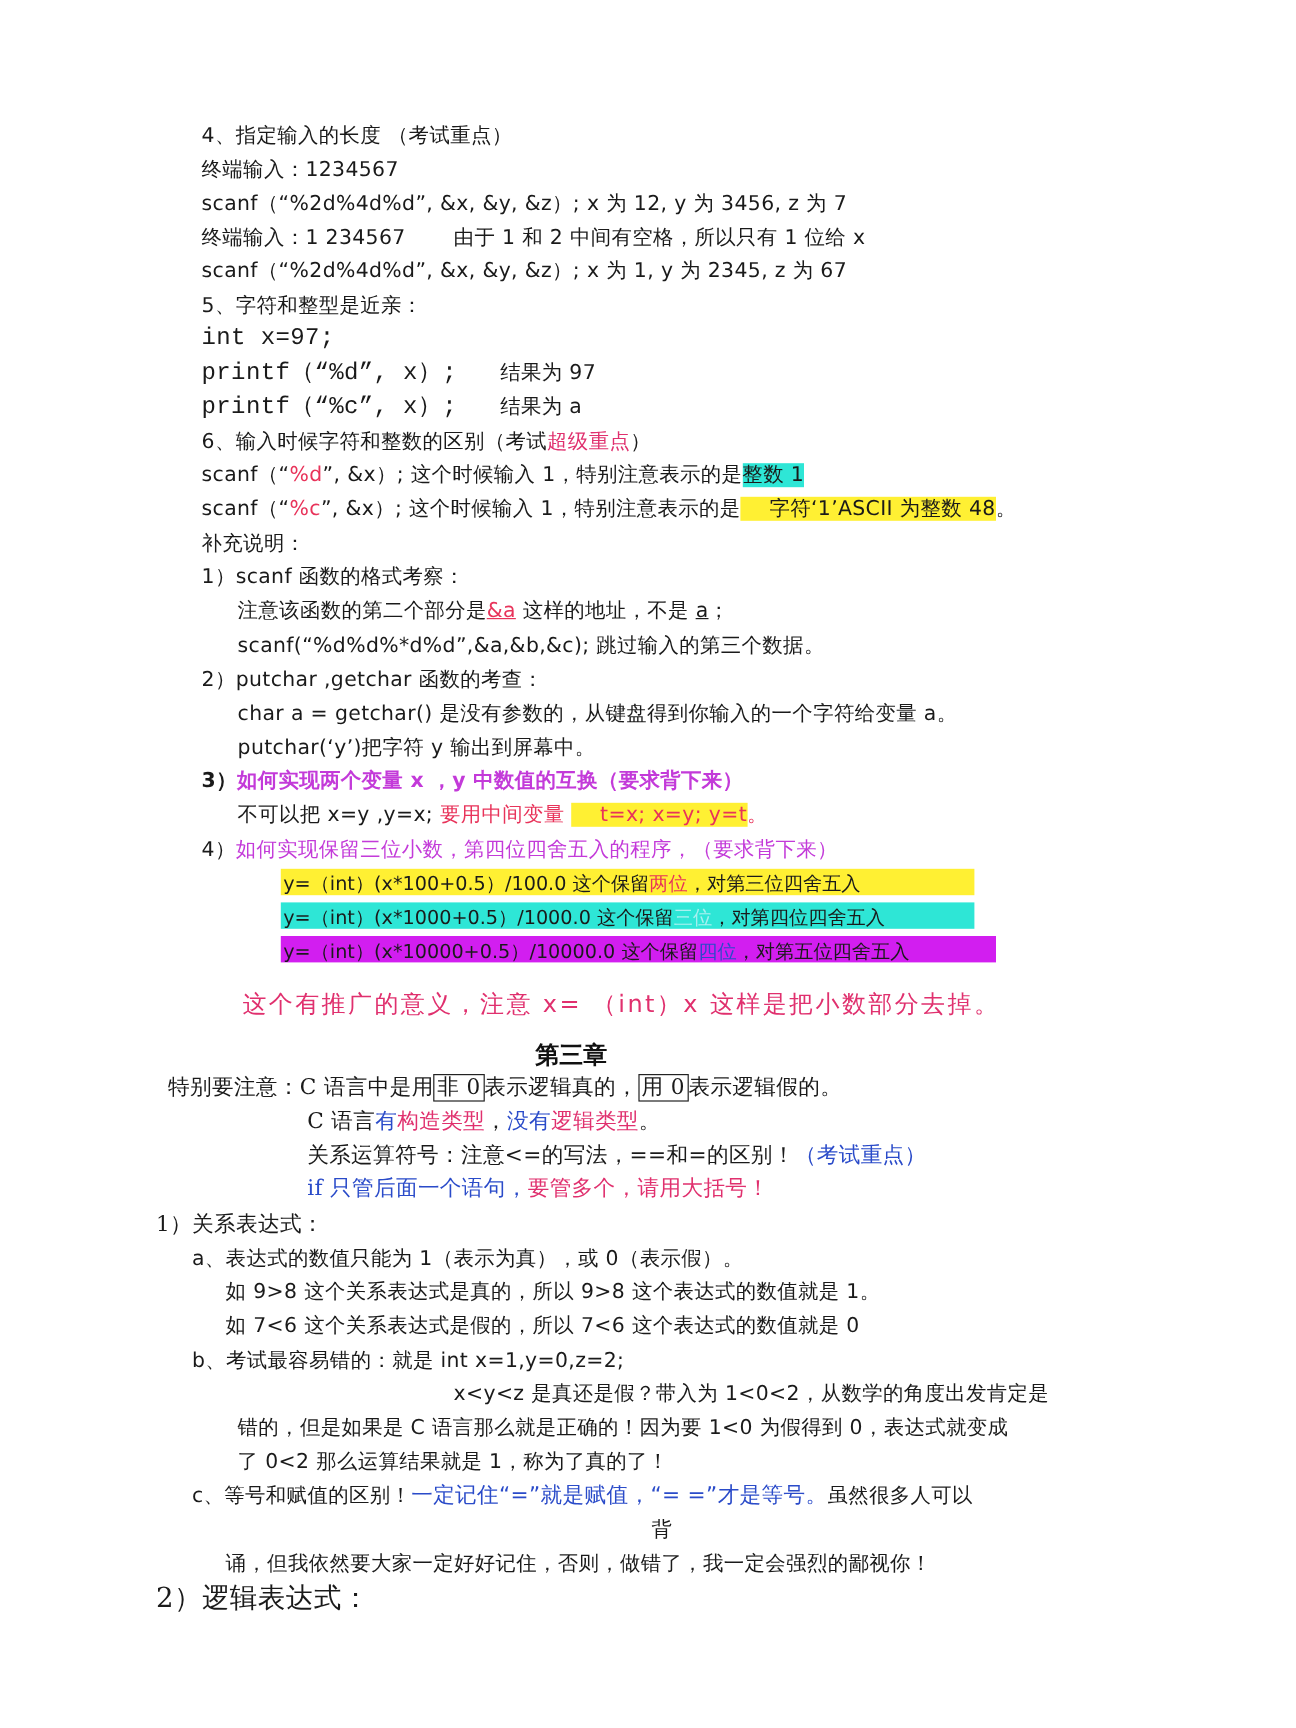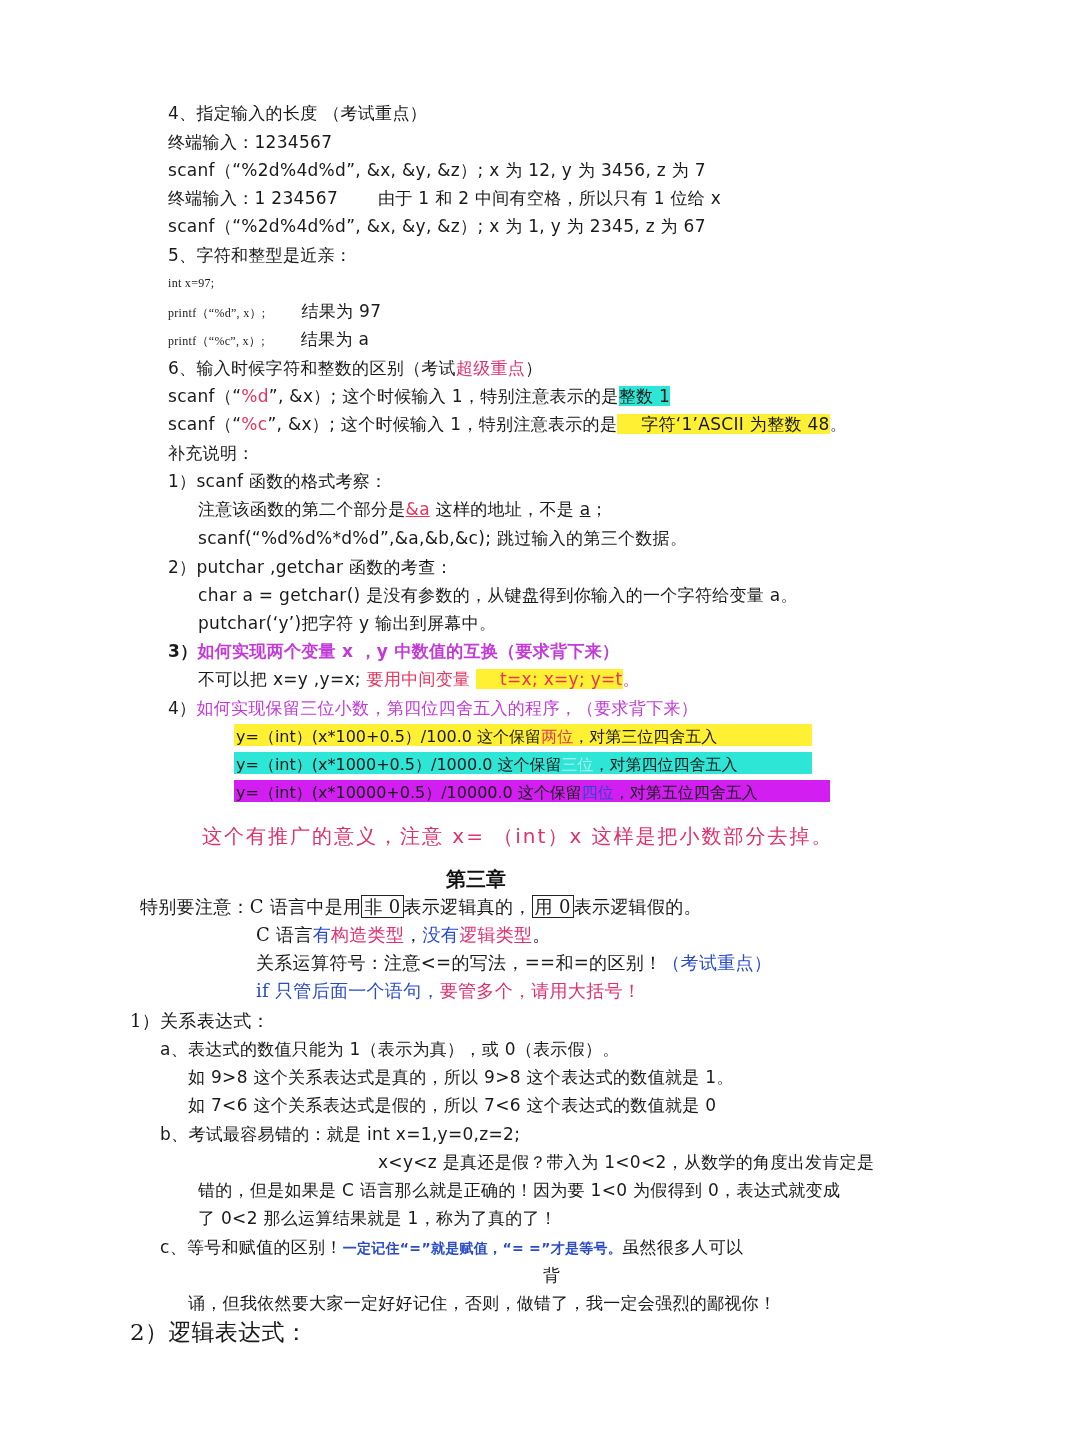--- a/index.html
+++ b/index.html
@@ -16,21 +16,21 @@
       color: #1a1a1a;
     }
     .line {
       position: absolute;
       white-space: nowrap;
       font-size: 17px;
       line-height: 24px;
       height: 24px;
       letter-spacing: 0.3px;
     }
-    .mono { font-family: Liberation Serif, serif; font-size: 12px; }
+    .mono { font-family: Liberation Mono, monospace; font-size: 20px; }
     .serif { font-family: "DejaVu Serif", "Liberation Serif", serif; }
     .red { color: #e8335a; }
     .pink { color: #e0306e; }
     .magenta { color: #c33ad9; }
     .blue { color: #2a4bc9; }
     .hl-cyan { background: #2ee6d6; }
     .hl-yellow { background: #fff033; padding-left: 24px; }
     .hl-magenta { background: #d21ef0; }
     .boxed {
       border: 1.5px solid #222;
@@ -113,17 +113,17 @@
 <div class="line serif" style="left:256px; top:979px; font-size:18px;"><span class="blue">if 只管后面一个语句，</span><span class="pink">要管多个，请用大括号！</span></div>
 
 <div class="line serif" style="left:130px; top:1009px; font-size:18px;"><span>1）关系表达式：</span></div>
 <div class="line" style="left:160px; top:1037px;"><span>a、表达式的数值只能为 1（表示为真），或 0（表示假）。</span></div>
 <div class="line" style="left:188px; top:1065px;"><span>如 9&gt;8 这个关系表达式是真的，所以 9&gt;8 这个表达式的数值就是 1。</span></div>
 <div class="line" style="left:188px; top:1093px;"><span>如 7&lt;6 这个关系表达式是假的，所以 7&lt;6 这个表达式的数值就是 0</span></div>
 <div class="line" style="left:160px; top:1122px;"><span>b、考试最容易错的：就是 int x=1,y=0,z=2;</span></div>
 <div class="line" style="left:378px; top:1150px;"><span>x&lt;y&lt;z 是真还是假？带入为 1&lt;0&lt;2，从数学的角度出发肯定是</span></div>
 <div class="line" style="left:198px; top:1178px;"><span>错的，但是如果是 C 语言那么就是正确的！因为要 1&lt;0 为假得到 0，表达式就变成</span></div>
 <div class="line" style="left:198px; top:1206px;"><span>了 0&lt;2 那么运算结果就是 1，称为了真的了！</span></div>
-<div class="line" style="left:160px; top:1235px;"><span>c、等号和赋值的区别！</span><span class="blue" style="font-size:14px;font-weight:bold;">一定记住“=”就是赋值，“= =”才是等号。</span><span>虽然很多人可以</span></div>
+<div class="line" style="left:160px; top:1235px;"><span>c、等号和赋值的区别！</span><span class="blue" style="font-size:18px;">一定记住“=”就是赋值，“= =”才是等号。</span><span>虽然很多人可以</span></div>
 <div class="line" style="left:543px; top:1263px;"><span>背</span></div>
 <div class="line" style="left:188px; top:1291px;"><span>诵，但我依然要大家一定好好记住，否则，做错了，我一定会强烈的鄙视你！</span></div>
 
 <div class="line serif" style="left:130px; top:1320px; font-size:23px;"><span>2）逻辑表达式：</span></div>
 
 </body></html>

